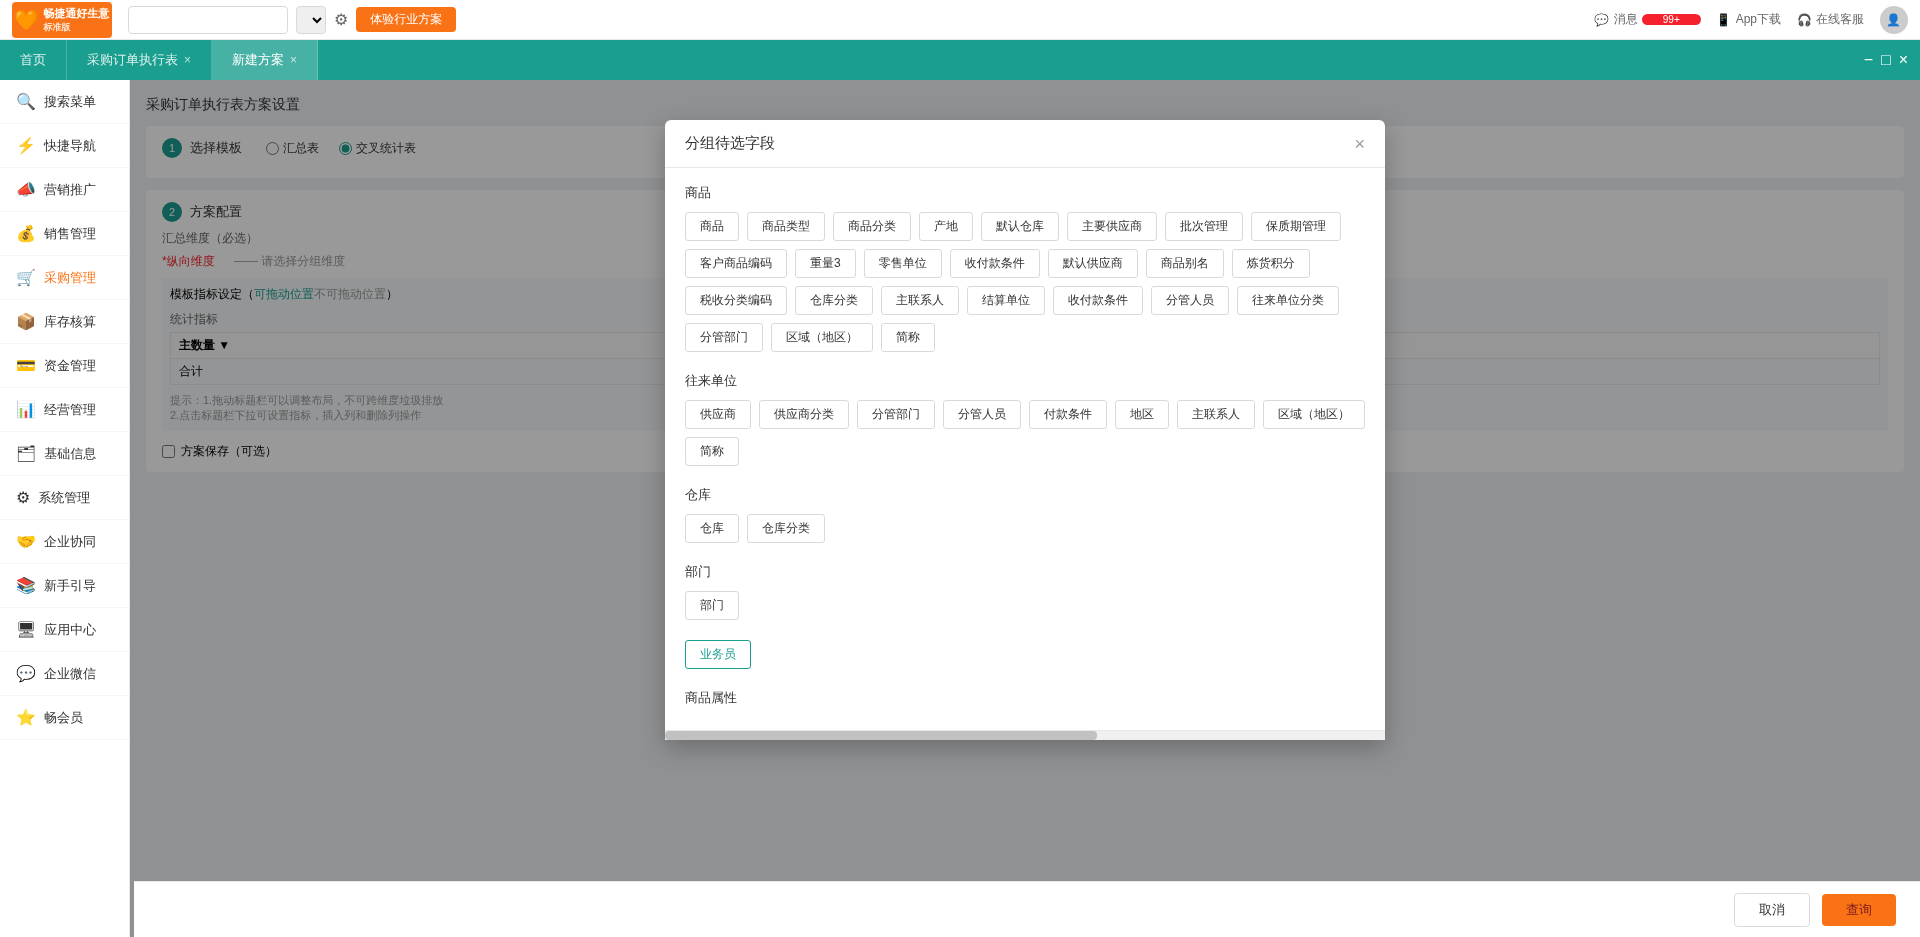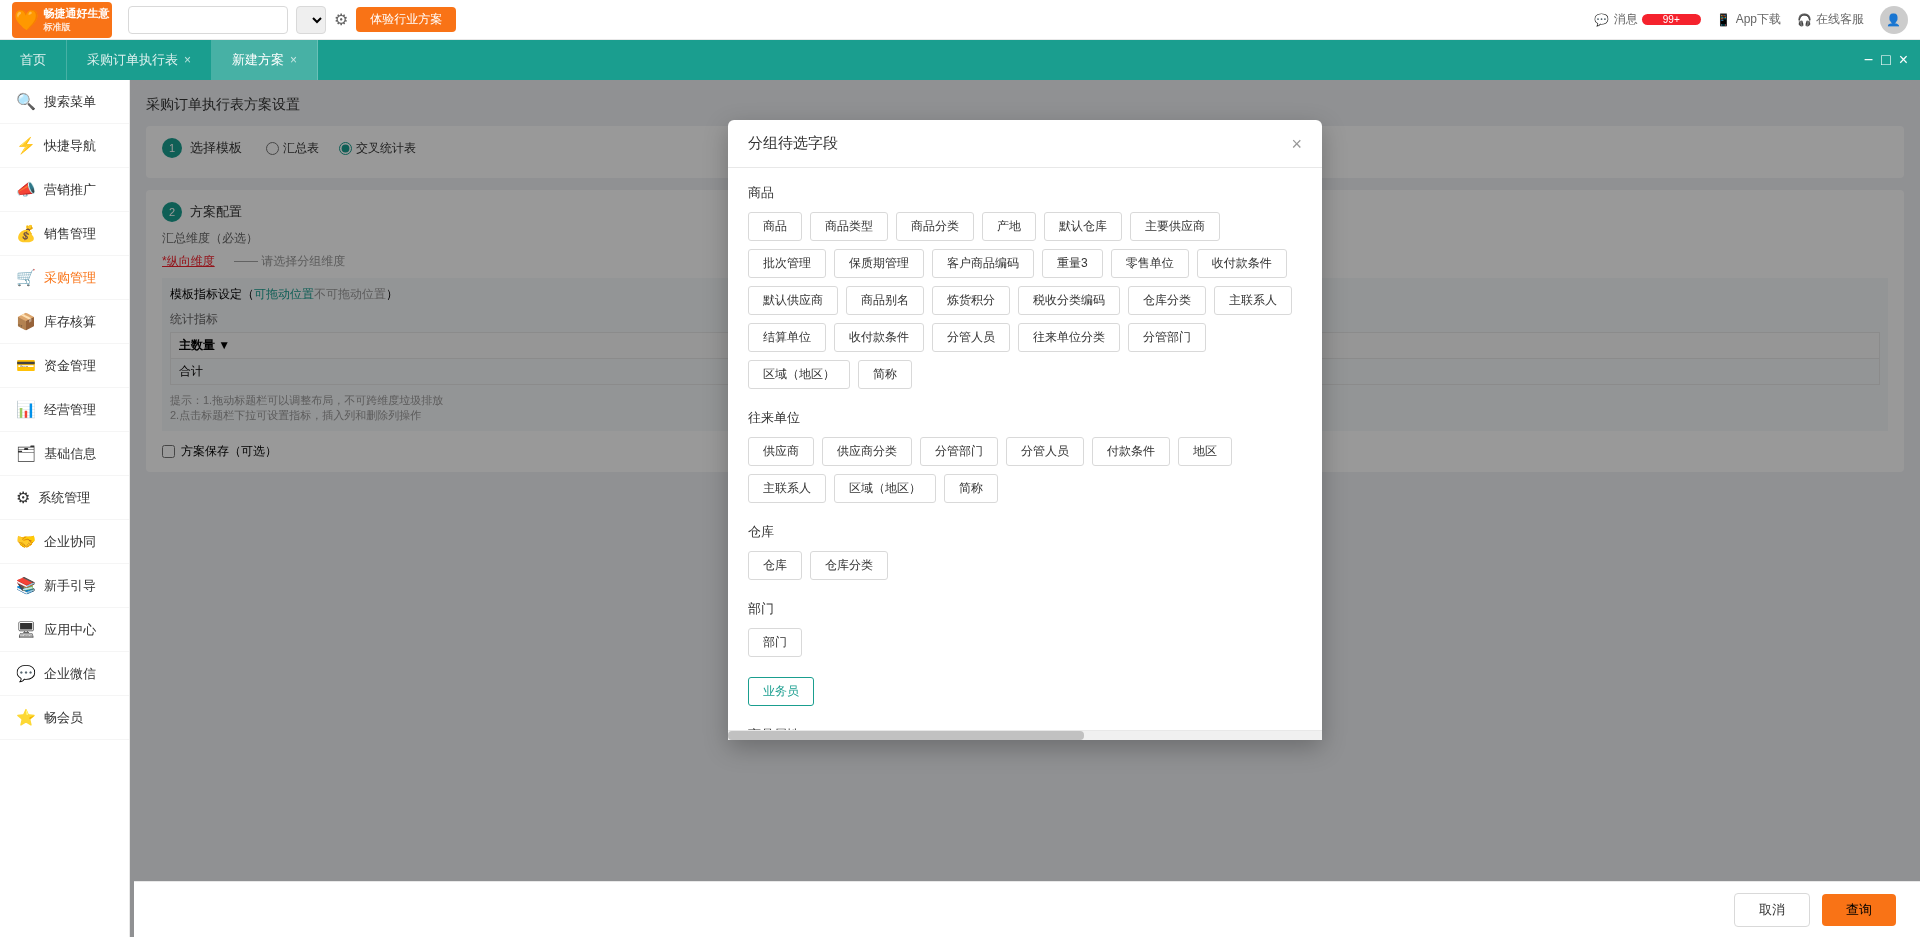--- a/index.html
+++ b/index.html
@@ -154,21 +154,21 @@
       position: fixed;
       top: 80px; left: 130px; right: 0; bottom: 0;
       background: rgba(0,0,0,0.4);
       z-index: 200;
       display: flex; align-items: flex-start; justify-content: center;
       padding-top: 40px;
     }
     .modal {
       background: white;
       border-radius: 6px;
-      width: 594px;
+      width: 720px;
       max-height: 620px;
       display: flex; flex-direction: column;
       box-shadow: 0 8px 24px rgba(0,0,0,0.25);
     }
     .modal-header {
       display: flex; align-items: center; justify-content: space-between;
       padding: 14px 20px;
       border-bottom: 1px solid #e8e8e8;
       flex-shrink: 0;
     }
@@ -234,21 +234,21 @@
       background: white;
       color: #333;
       cursor: pointer;
       font-size: 13px;
     }
     .btn-confirm {
       padding: 7px 24px;
       border: none;
       border-radius: 4px;
       background: #f97316;
-      color: #000000;
+      color: #7f1d1d;
       cursor: pointer;
       font-size: 13px;
     }
 
     
     .sidebar-bottom {
       position: fixed;
       bottom: 56px; left: 0;
       width: 130px;
       display: flex; align-items: center; justify-content: space-around;
@@ -400,21 +400,21 @@
     </div>
   </div>
   <div class="step-section">
     <div class="step-label">
       <div class="step-num">2</div>
       <span>方案配置</span>
     </div>
     <div style="margin-top:8px;">
       <div style="font-size:12px;color:#666;margin-bottom:6px;">汇总维度（必选）</div>
       <div style="display:flex;align-items:center;gap:12px;margin-bottom:8px;">
-        <span style="color:#f5222d;font-size:12px;width:60px;text-decoration:underline;">*纵向维度</span>
+        <span style="color:#f5222d;font-size:12px;width:60px;">*纵向维度</span>
         <span style="color:#999;font-size:12px;">—— 请选择分组维度</span>
       </div>
     </div>
     <div style="background:#f6f8fa;padding:8px;margin-top:8px;">
       <div style="display:flex;align-items:center;font-size:12px;margin-bottom:8px;">
         <span>模板指标设定（</span>
         <span style="color:#1a9e8f;cursor:pointer;">可拖动位置</span>
         <span>  </span>
         <span style="color:#999;">不可拖动位置</span>
         <span>）</span>

